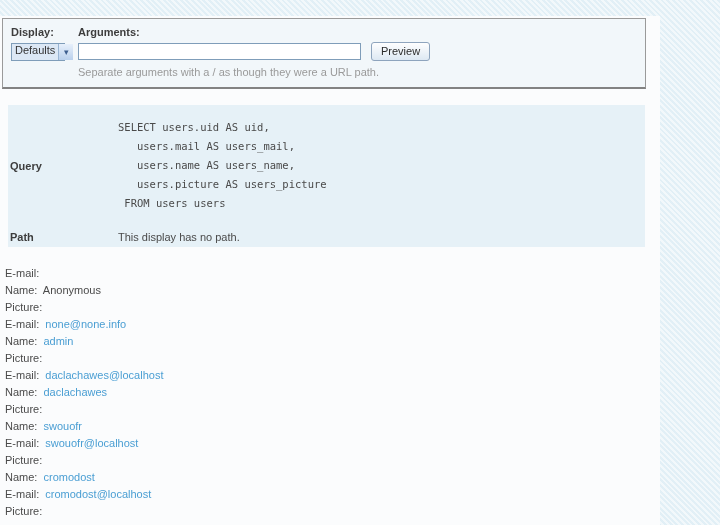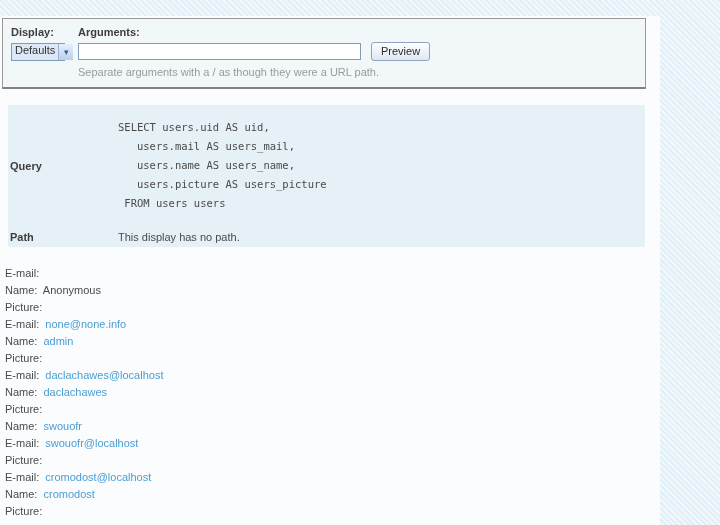--- a/index.html
+++ b/index.html
@@ -165,25 +165,25 @@
     </div>
     <div class="res-line">
       <span class="f-label">E-mail:</span>
       <a>swouofr@localhost</a>
     </div>
     <div class="res-line">
       <span class="f-label">Picture:</span>
     </div>
 
     <div class="res-line">
+      <span class="f-label">Name:</span>
+      <a>cromodost</a>
+    </div>
+    <div class="res-line">
       <span class="f-label">E-mail:</span>
       <a>cromodost@localhost</a>
-    </div>
-    <div class="res-line">
-      <span class="f-label">Name:</span>
-      <a>cromodost</a>
     </div>
     <div class="res-line">
       <span class="f-label">Picture:</span>
     </div>
 
   </div>
 </div>
 
 </body></html>

